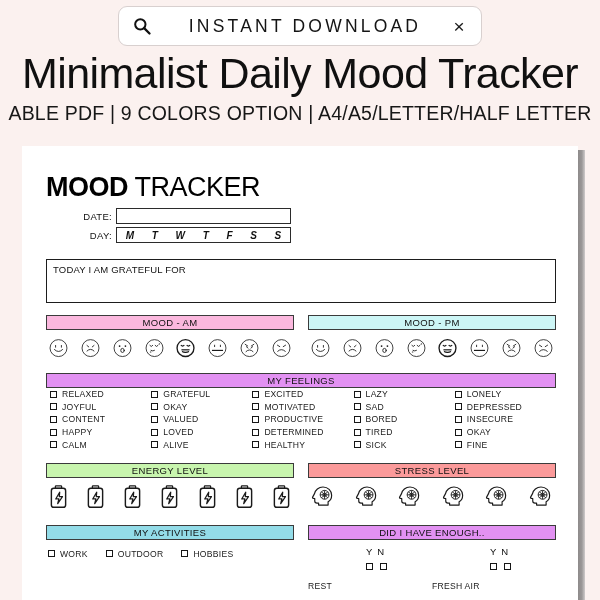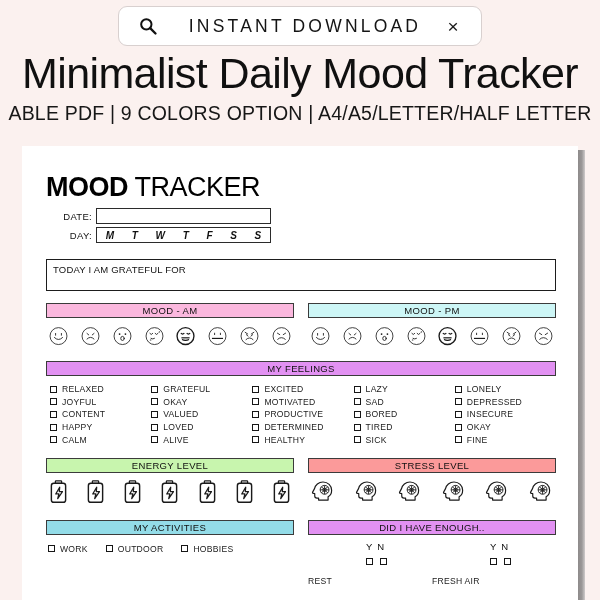--- a/index.html
+++ b/index.html
@@ -15,21 +15,21 @@
 
   
   .pill {
     position: absolute;
     left: 118px; top: 6px;
     width: 364px; height: 40px;
     background: #ffffff;
     border: 1.5px solid #d8d0cf;
     border-radius: 9px;
     display: flex; align-items: center;
-    padding: 0 19px;
+    padding: 0 13px;
   }
   .pill .mag { width: 20px; height: 20px; flex: 0 0 20px; }
   .pill .pill-label {
     flex: 1; text-align: center;
     font-size: 17.5px;
     letter-spacing: 3.2px;
     color: #141414;
     font-weight: 400;
     padding-left: 8px;
   }
@@ -74,33 +74,33 @@
 
   
   .hdr { display: flex; align-items: flex-start; flex-direction: column; }
   .title {
     font-size: 27px; line-height: 30px; letter-spacing: -0.5px;
     color: #000; white-space: nowrap; padding-top: 10px;
   }
   .title b { font-weight: 700; }
   .title span.thin { font-weight: 400; }
 
-  .datebox { margin-left: 16px; padding-top: 6px; }
+  .datebox { margin-left: 36px; padding-top: 6px; }
   .drow { display: flex; align-items: center; margin-bottom: 3px; }
   .dlabel { font-size: 9.5px; letter-spacing: .3px; color: #111; width: 34px; text-align: right; padding-right: 4px; }
   .dfield { width: 175px; height: 16px; border: 1.2px solid #2b2b2b; background: #fff; }
   .dayfield {
     width: 175px; height: 16px; border: 1.2px solid #2b2b2b;
     display: flex; align-items: center; justify-content: space-around;
     font-size: 10px; font-weight: 700; font-style: italic; color: #111;
   }
 
   
   .grateful {
-    margin-top: 13px; height: 32px;
+    margin-top: 13px; height: 44px;
     border: 1.4px solid #1d1d1d;
     padding: 4px 6px;
     font-size: 9.5px; letter-spacing: .2px; color: #111;
   }
 
   
   .bar {
     height: 15px; border: 1.1px solid #3b3b3b;
     display: flex; align-items: center; justify-content: center;
     font-size: 9.5px; letter-spacing: .35px; color: #101010; font-weight: 400;
@@ -109,21 +109,21 @@
   .two-col { display: flex; gap: 14px; margin-top: 12px; }
   .col { flex: 1; }
 
   
   .faces { display: flex; justify-content: space-between; margin-top: 7px; padding: 0 2px; }
   .face { width: 21px; height: 21px; }
 
   
   .feel-wrap { margin-top: 11px; }
   .feel-grid {
-    display: flex; margin-top: 7px; padding-left: 4px;
+    display: flex; padding-left: 4px;
   }
   .feel-col { flex: 1; }
   .feel-item { display: flex; align-items: center; height: 12.6px; }
   .cb {
     width: 7px; height: 7px; border: 1.3px solid #161616;
     flex: 0 0 7px; margin-right: 5px; background: #fff;
   }
   .feel-label { font-size: 8.6px; letter-spacing: .25px; color: #1a1a1a; white-space: nowrap; }
 
   

